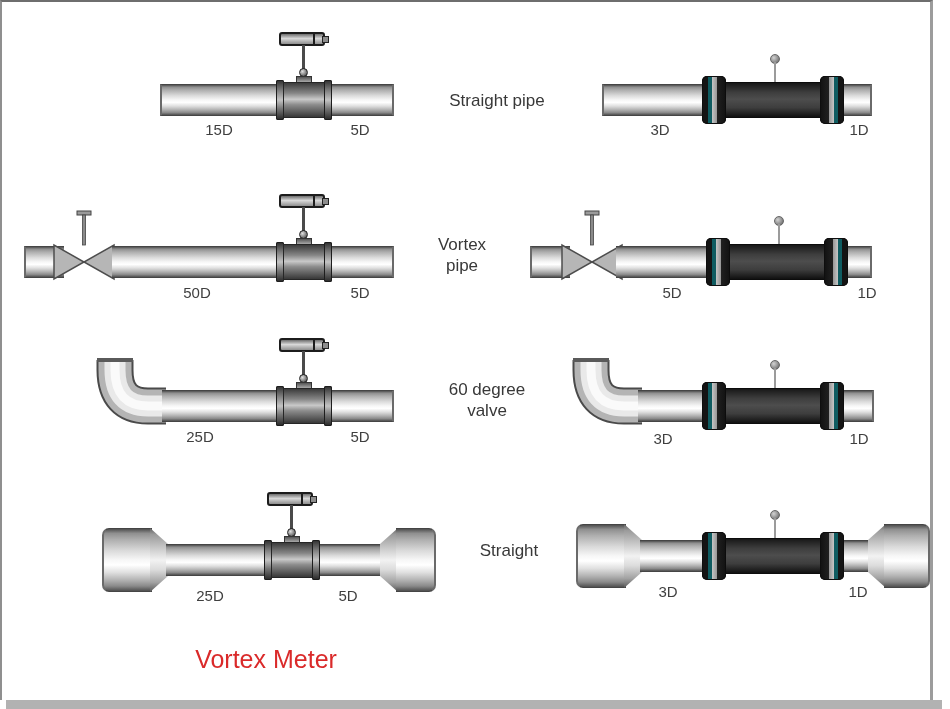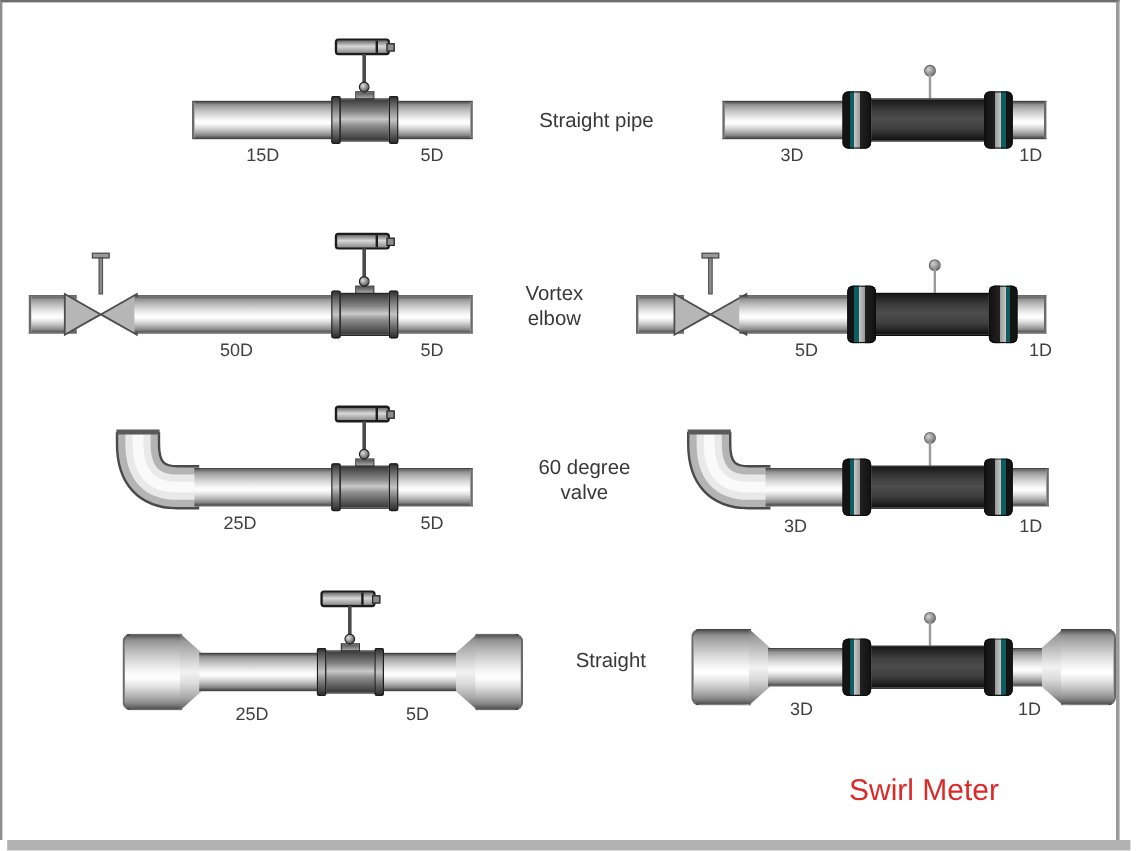--- a/index.html
+++ b/index.html
@@ -133,21 +133,21 @@
     <div class="vm-stem"></div>
     <div class="vm-ball"></div>
     <div class="vm-neck"></div>
     <div class="vm-flange l"></div>
     <div class="vm-body"></div>
     <div class="vm-flange r"></div>
   </div>
   <div class="dim" style="left:197px;top:284px">50D</div>
   <div class="dim" style="left:360px;top:284px">5D</div>
   <div class="rowlabel" style="left:462px;top:235px">Vortex</div>
-  <div class="rowlabel" style="left:462px;top:256px">elbow</div>
+  <div class="rowlabel" style="left:462px;top:256px">pipe</div>
   <div class="pipe end-l" style="left:530px;top:246px;width:40px"></div>
   <svg style="left:560px;top:203px" width="64" height="76" viewBox="0 0 64 76">
     <rect x="25" y="8" width="14" height="4" fill="#9a9a9a" stroke="#444" stroke-width="1"></rect>
     <rect x="30.5" y="12" width="3" height="30" fill="#8a8a8a" stroke="#444" stroke-width="0.8"></rect>
     <path d="M2 42 L2 76 L32 59 Z" fill="#b6b6b6" stroke="#4d4d4d" stroke-width="1.5"></path>
     <path d="M62 42 L62 76 L32 59 Z" fill="#b6b6b6" stroke="#4d4d4d" stroke-width="1.5"></path>
   </svg>
   <div class="pipe" style="left:616px;top:246px;width:92px"></div>
   <div class="pipe end-r" style="left:846px;top:246px;width:26px"></div>
   <div class="sm" style="left:706px;top:216px">
@@ -234,14 +234,14 @@
   <div class="sm" style="left:702px;top:510px">
     <div class="sm-ball"></div>
     <div class="sm-stem"></div>
     <div class="sm-flange l"></div>
     <div class="sm-body"></div>
     <div class="sm-flange r"></div>
   </div>
   <div class="dim" style="left:668px;top:583px">3D</div>
   <div class="dim" style="left:858px;top:583px">1D</div>
 
-  <div class="title" style="left:770px;top:645px">Swirl Meter</div>
+  <div class="title" style="left:266px;top:645px">Vortex Meter</div>
 </div>
 
 </body></html>

